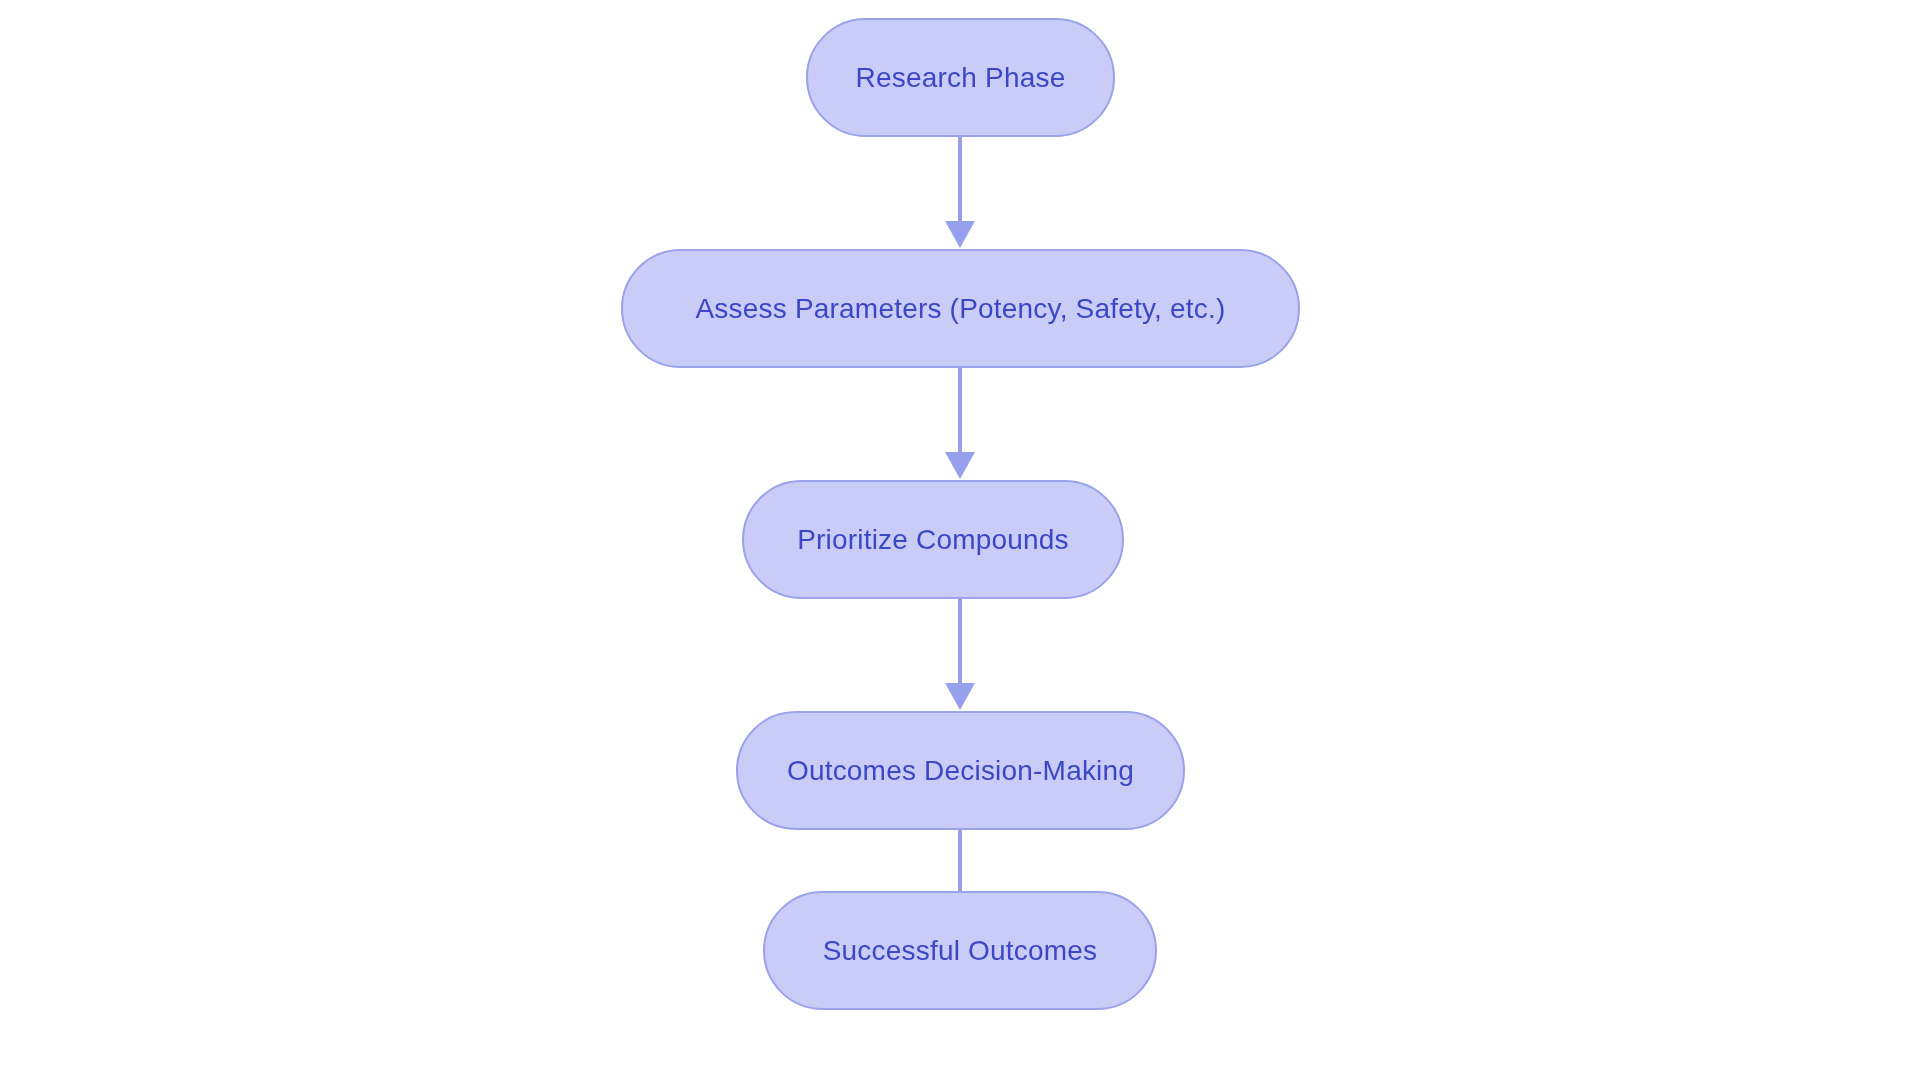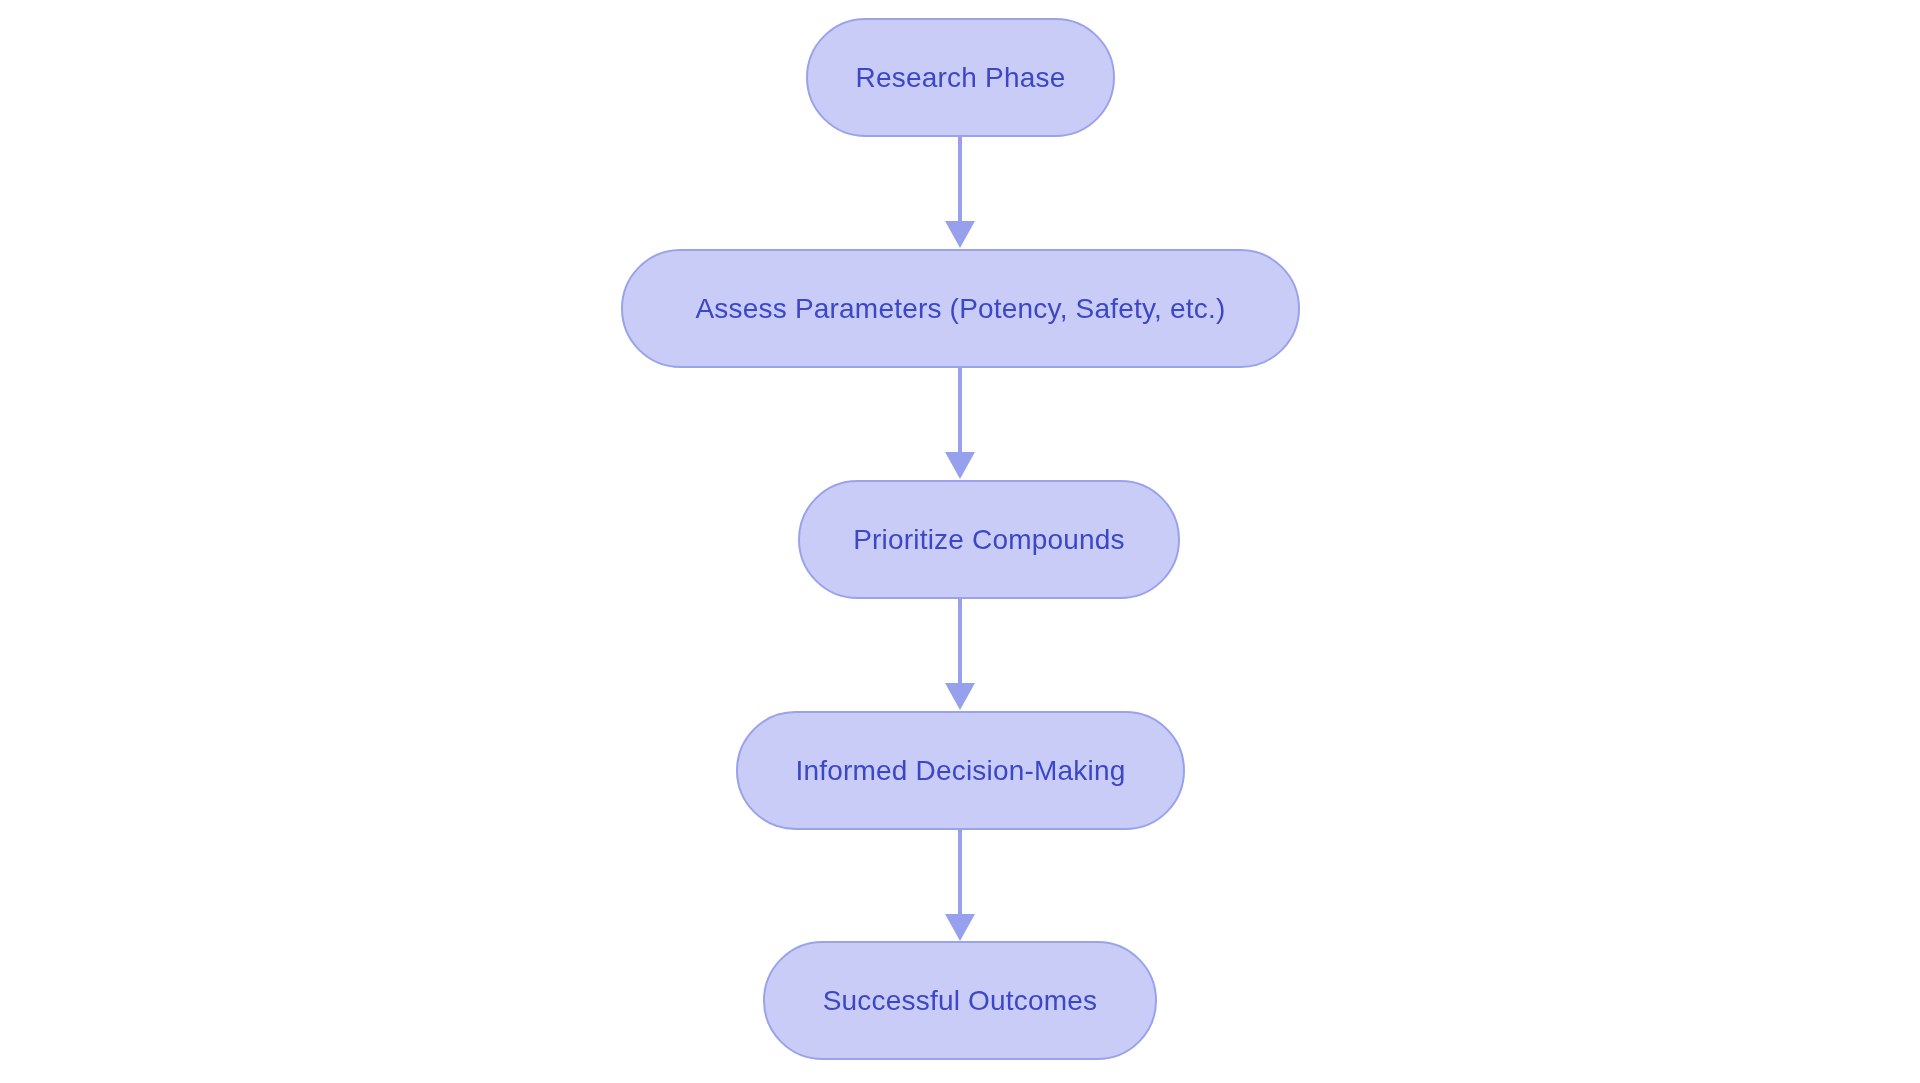--- a/index.html
+++ b/index.html
@@ -77,35 +77,35 @@
 
   <div class="node" style="left:621px; top:249px; width:679px; height:119px;align-items:center;">
     <span class="node-label">Assess Parameters (Potency, Safety, etc.)</span>
   </div>
 
   <div class="arrow" style="left:944px; top:368px; height:111px;">
     <div class="arrow-line"></div>
     <div class="arrow-head"></div>
   </div>
 
-  <div class="node" style="left:798px; top:480px; width:382px; height:119px;">
+  <div class="node" style="left:742px; top:480px; width:382px; height:119px;">
     <span class="node-label">Prioritize Compounds</span>
   </div>
 
   <div class="arrow" style="left:944px; top:599px; height:111px;">
     <div class="arrow-line"></div>
     <div class="arrow-head"></div>
   </div>
 
   <div class="node" style="left:736px; top:711px; width:449px; height:119px;">
-    <span class="node-label">Informed Decision-Making</span>
+    <span class="node-label">Outcomes Decision-Making</span>
   </div>
 
   <div class="arrow" style="left:944px; top:830px; height:111px;">
     <div class="arrow-line"></div>
     <div class="arrow-head"></div>
   </div>
 
-  <div class="node" style="left:763px; top:941px; width:394px; height:119px;">
+  <div class="node" style="left:763px; top:891px; width:394px; height:119px;">
     <span class="node-label">Successful Outcomes</span>
   </div>
 
 </div>
 
 </body></html>

